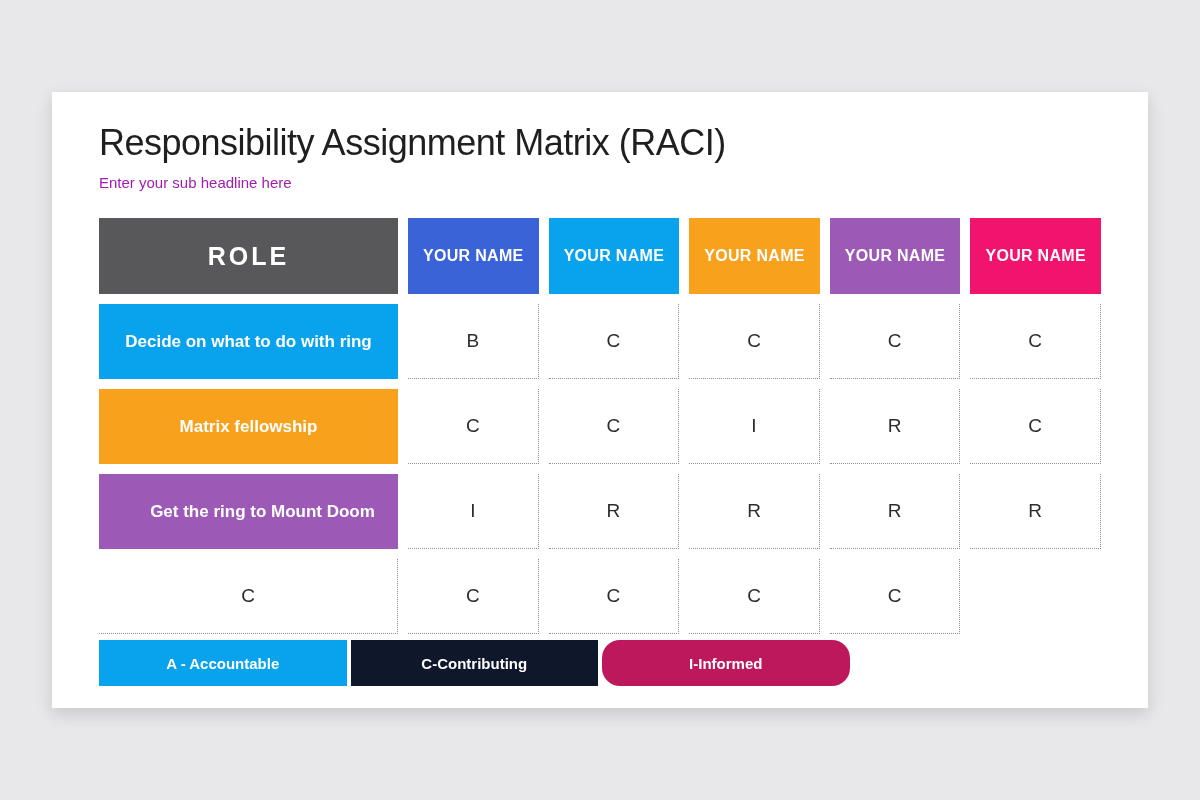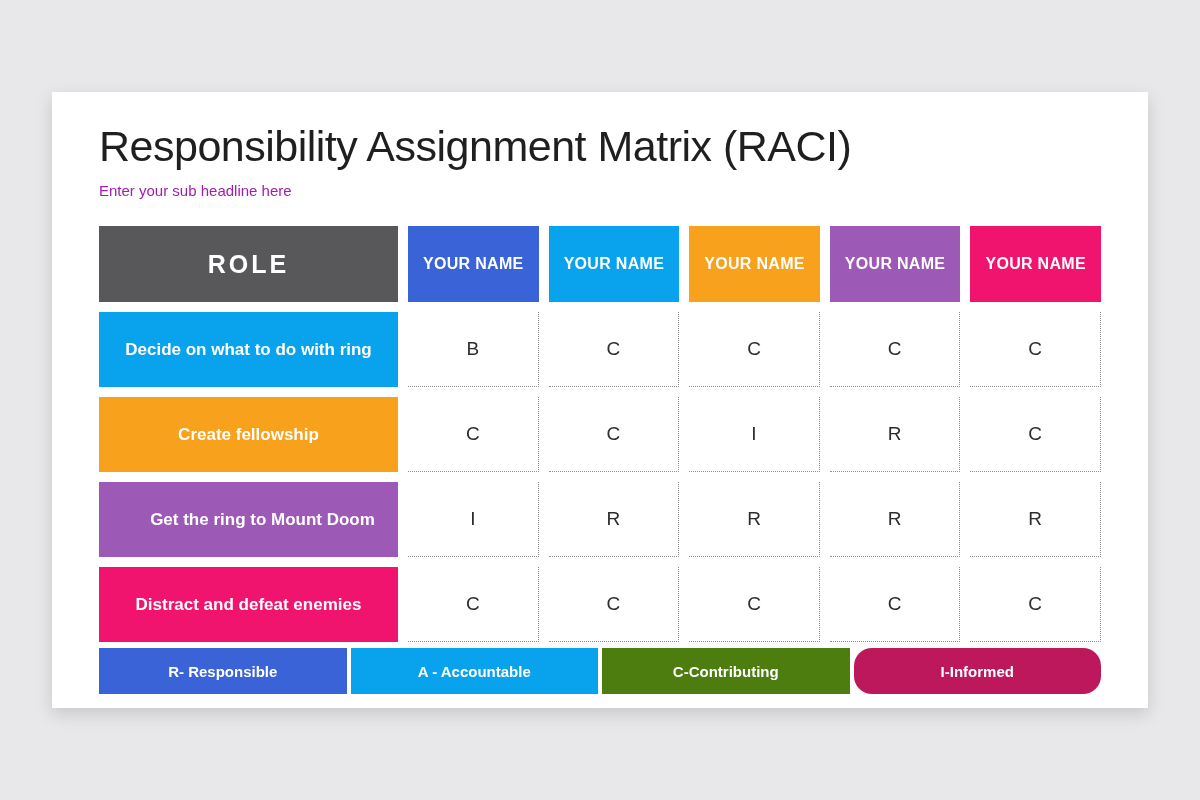--- a/index.html
+++ b/index.html
@@ -17,21 +17,21 @@
     position: absolute;
     left: 52px; top: 92px;
     width: 1096px; height: 616px;
     background: #ffffff;
     box-shadow: 0 6px 16px rgba(0,0,0,0.14);
     box-sizing: border-box;
     padding: 30px 47px 0 47px;
   }
   .slide-title {
     margin: 0;
-    font-size: 43px;
+    font-size: 36px;
     font-weight: 400;
     letter-spacing: -0.5px;
     line-height: 1.15;
     color: #1f1f1f;
   }
   .slide-subtitle {
     margin: 11px 0 0 0;
     font-size: 15px;
     font-weight: 400;
     color: #a21caf;
@@ -105,43 +105,41 @@
       <div class="hcell" style="background-color: rgb(156, 89, 181);">YOUR NAME</div>
       <div class="hcell" style="background-color: rgb(241, 20, 110);">YOUR NAME</div>
 
       <div class="rlabel" style="background-color: rgb(9, 162, 236);">Decide on what to do with ring</div>
       <div class="vcell">B</div>
       <div class="vcell">C</div>
       <div class="vcell">C</div>
       <div class="vcell">C</div>
       <div class="vcell">C</div>
 
-      <div class="rlabel" style="background-color: rgb(248, 161, 28);">Create fellowship</div>
+      <div class="rlabel" style="background-color: rgb(248, 161, 28);">Matrix fellowship</div>
       <div class="vcell">C</div>
       <div class="vcell">C</div>
       <div class="vcell">I</div>
       <div class="vcell">R</div>
       <div class="vcell">C</div>
 
       <div class="rlabel" style="background-color: rgb(156, 89, 181); padding-left: 28px;">Get the ring to Mount Doom</div>
       <div class="vcell">I</div>
       <div class="vcell">R</div>
       <div class="vcell">R</div>
       <div class="vcell">R</div>
       <div class="vcell">R</div>
 
-      <div class="rlabel" style="background-color: rgb(241, 20, 110);">Distract and defeat enemies</div>
       <div class="vcell">C</div>
       <div class="vcell">C</div>
       <div class="vcell">C</div>
       <div class="vcell">C</div>
       <div class="vcell">C</div>
     </div>
 
     <div class="legend">
-      <div class="legend-item" style="background-color: rgb(58, 99, 216);">R- Responsible</div>
       <div class="legend-item" style="background-color: rgb(9, 162, 236);">A - Accountable</div>
-      <div class="legend-item" style="background-color: #4d7c0f;">C-Contributing</div>
+      <div class="legend-item" style="background-color: #0f172a;">C-Contributing</div>
       <div class="legend-item" style="background-color: #be185d; border-radius: 18px;">I-Informed</div>
     </div>
 
   </div>
 </div>
 
 </body></html>

